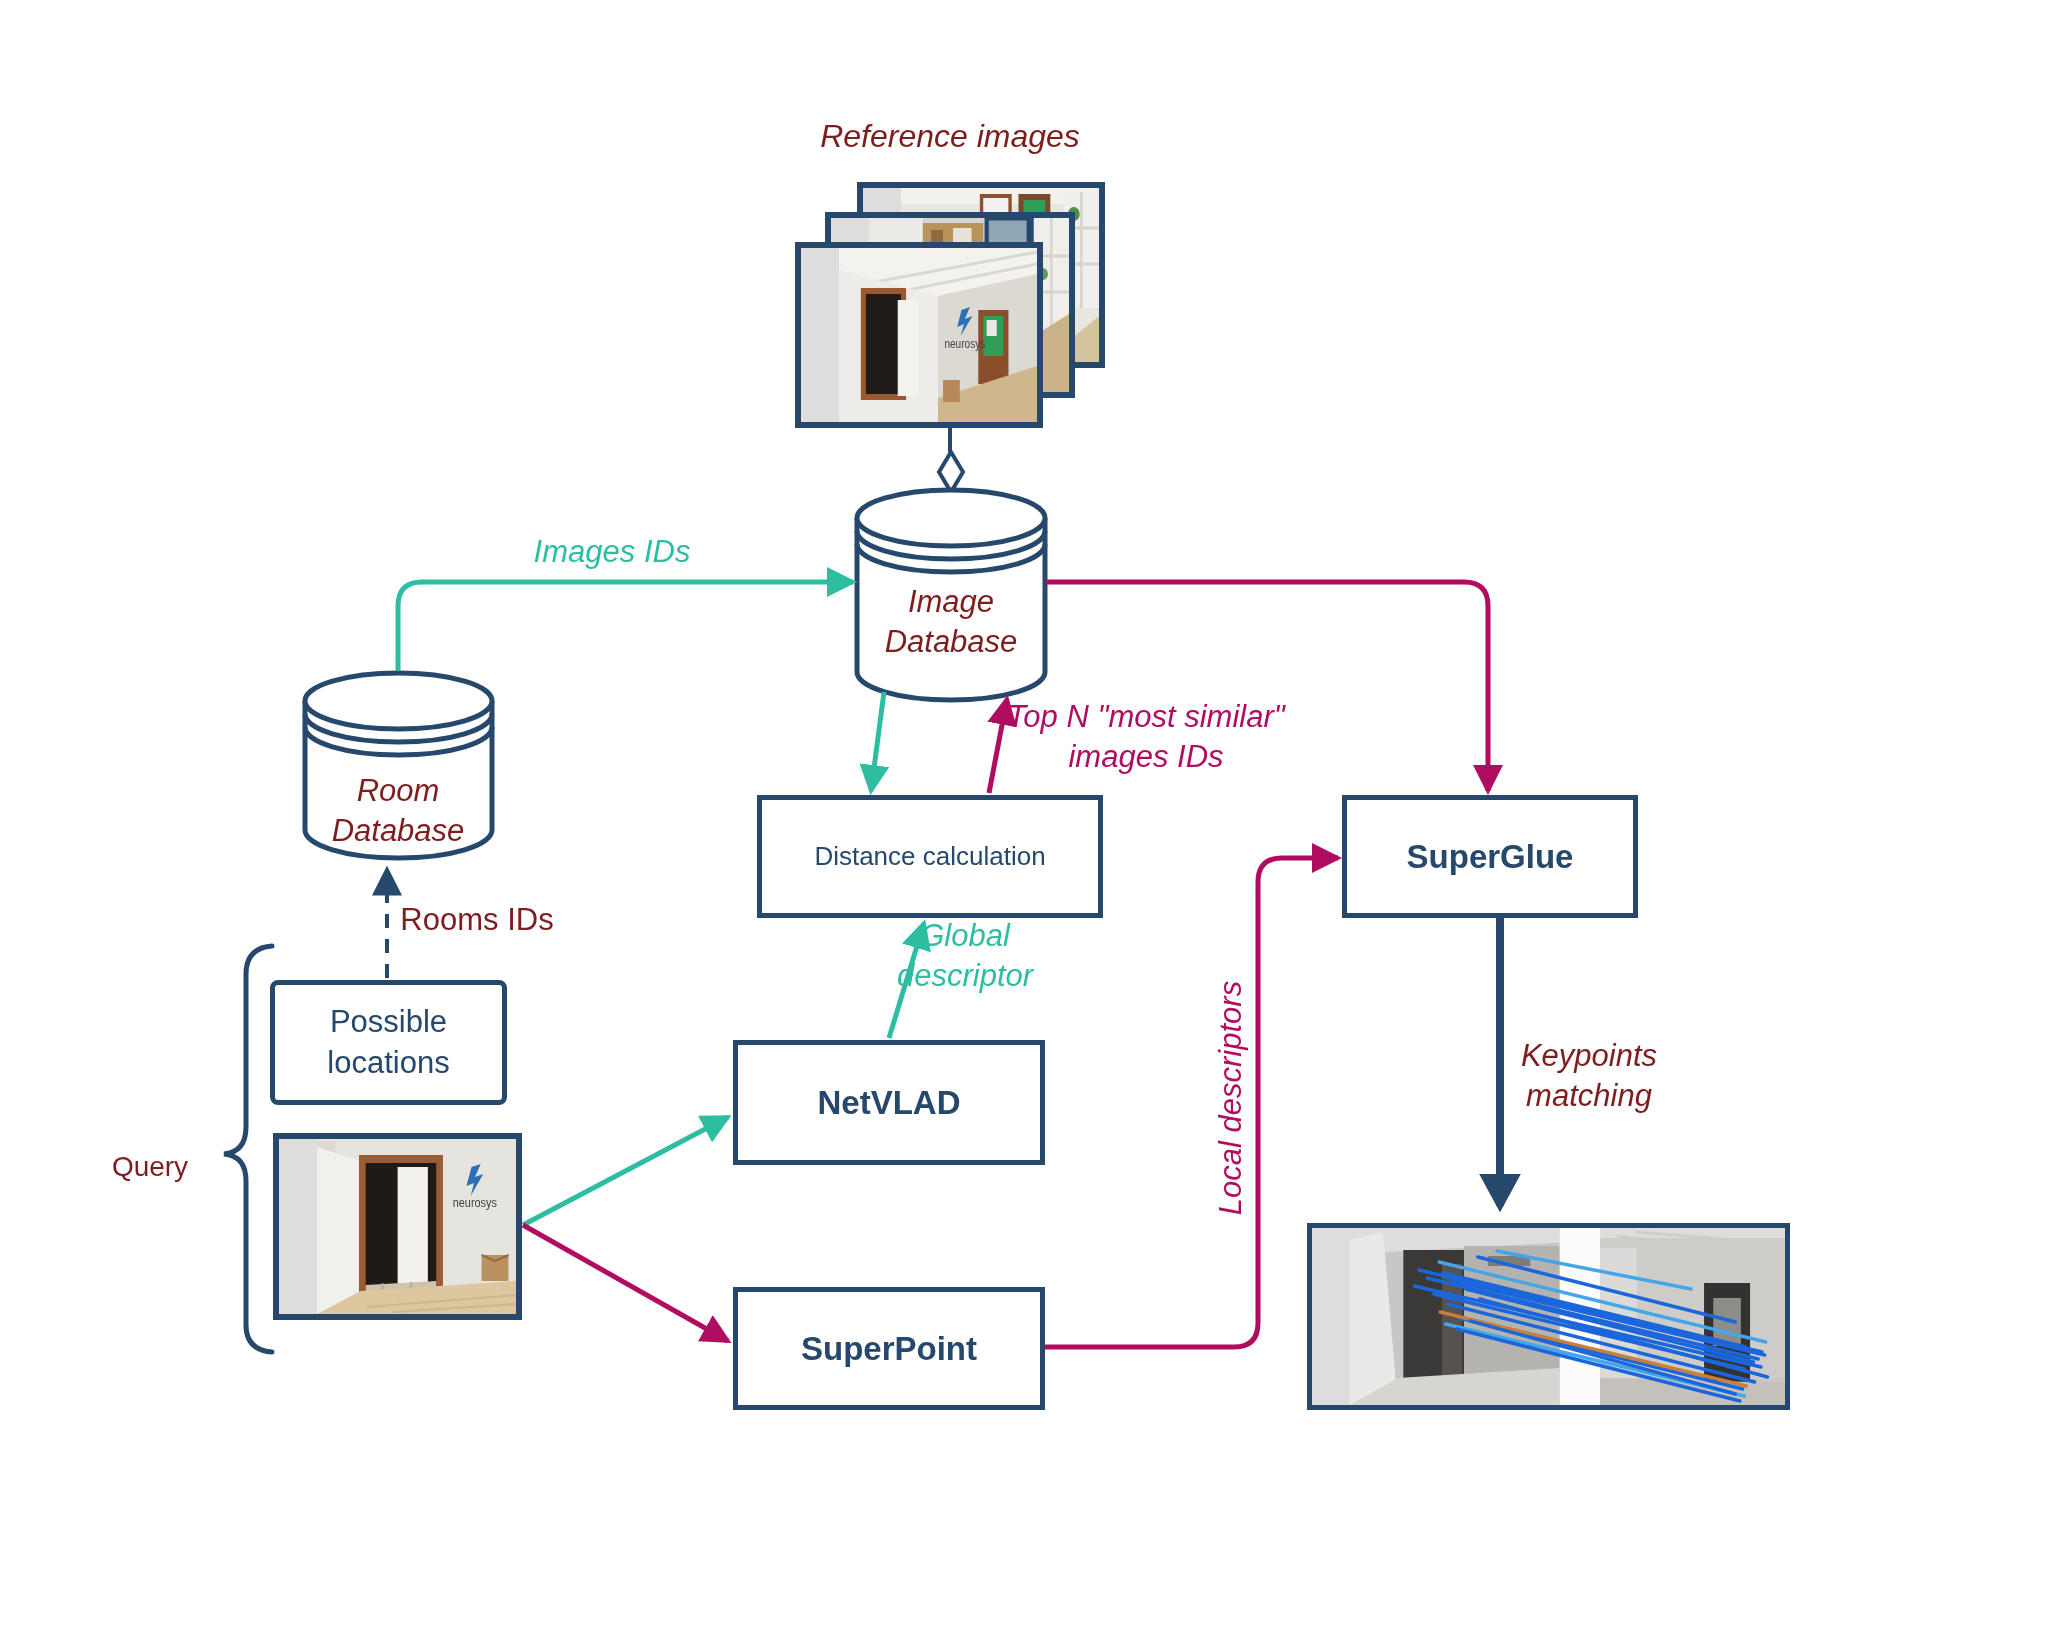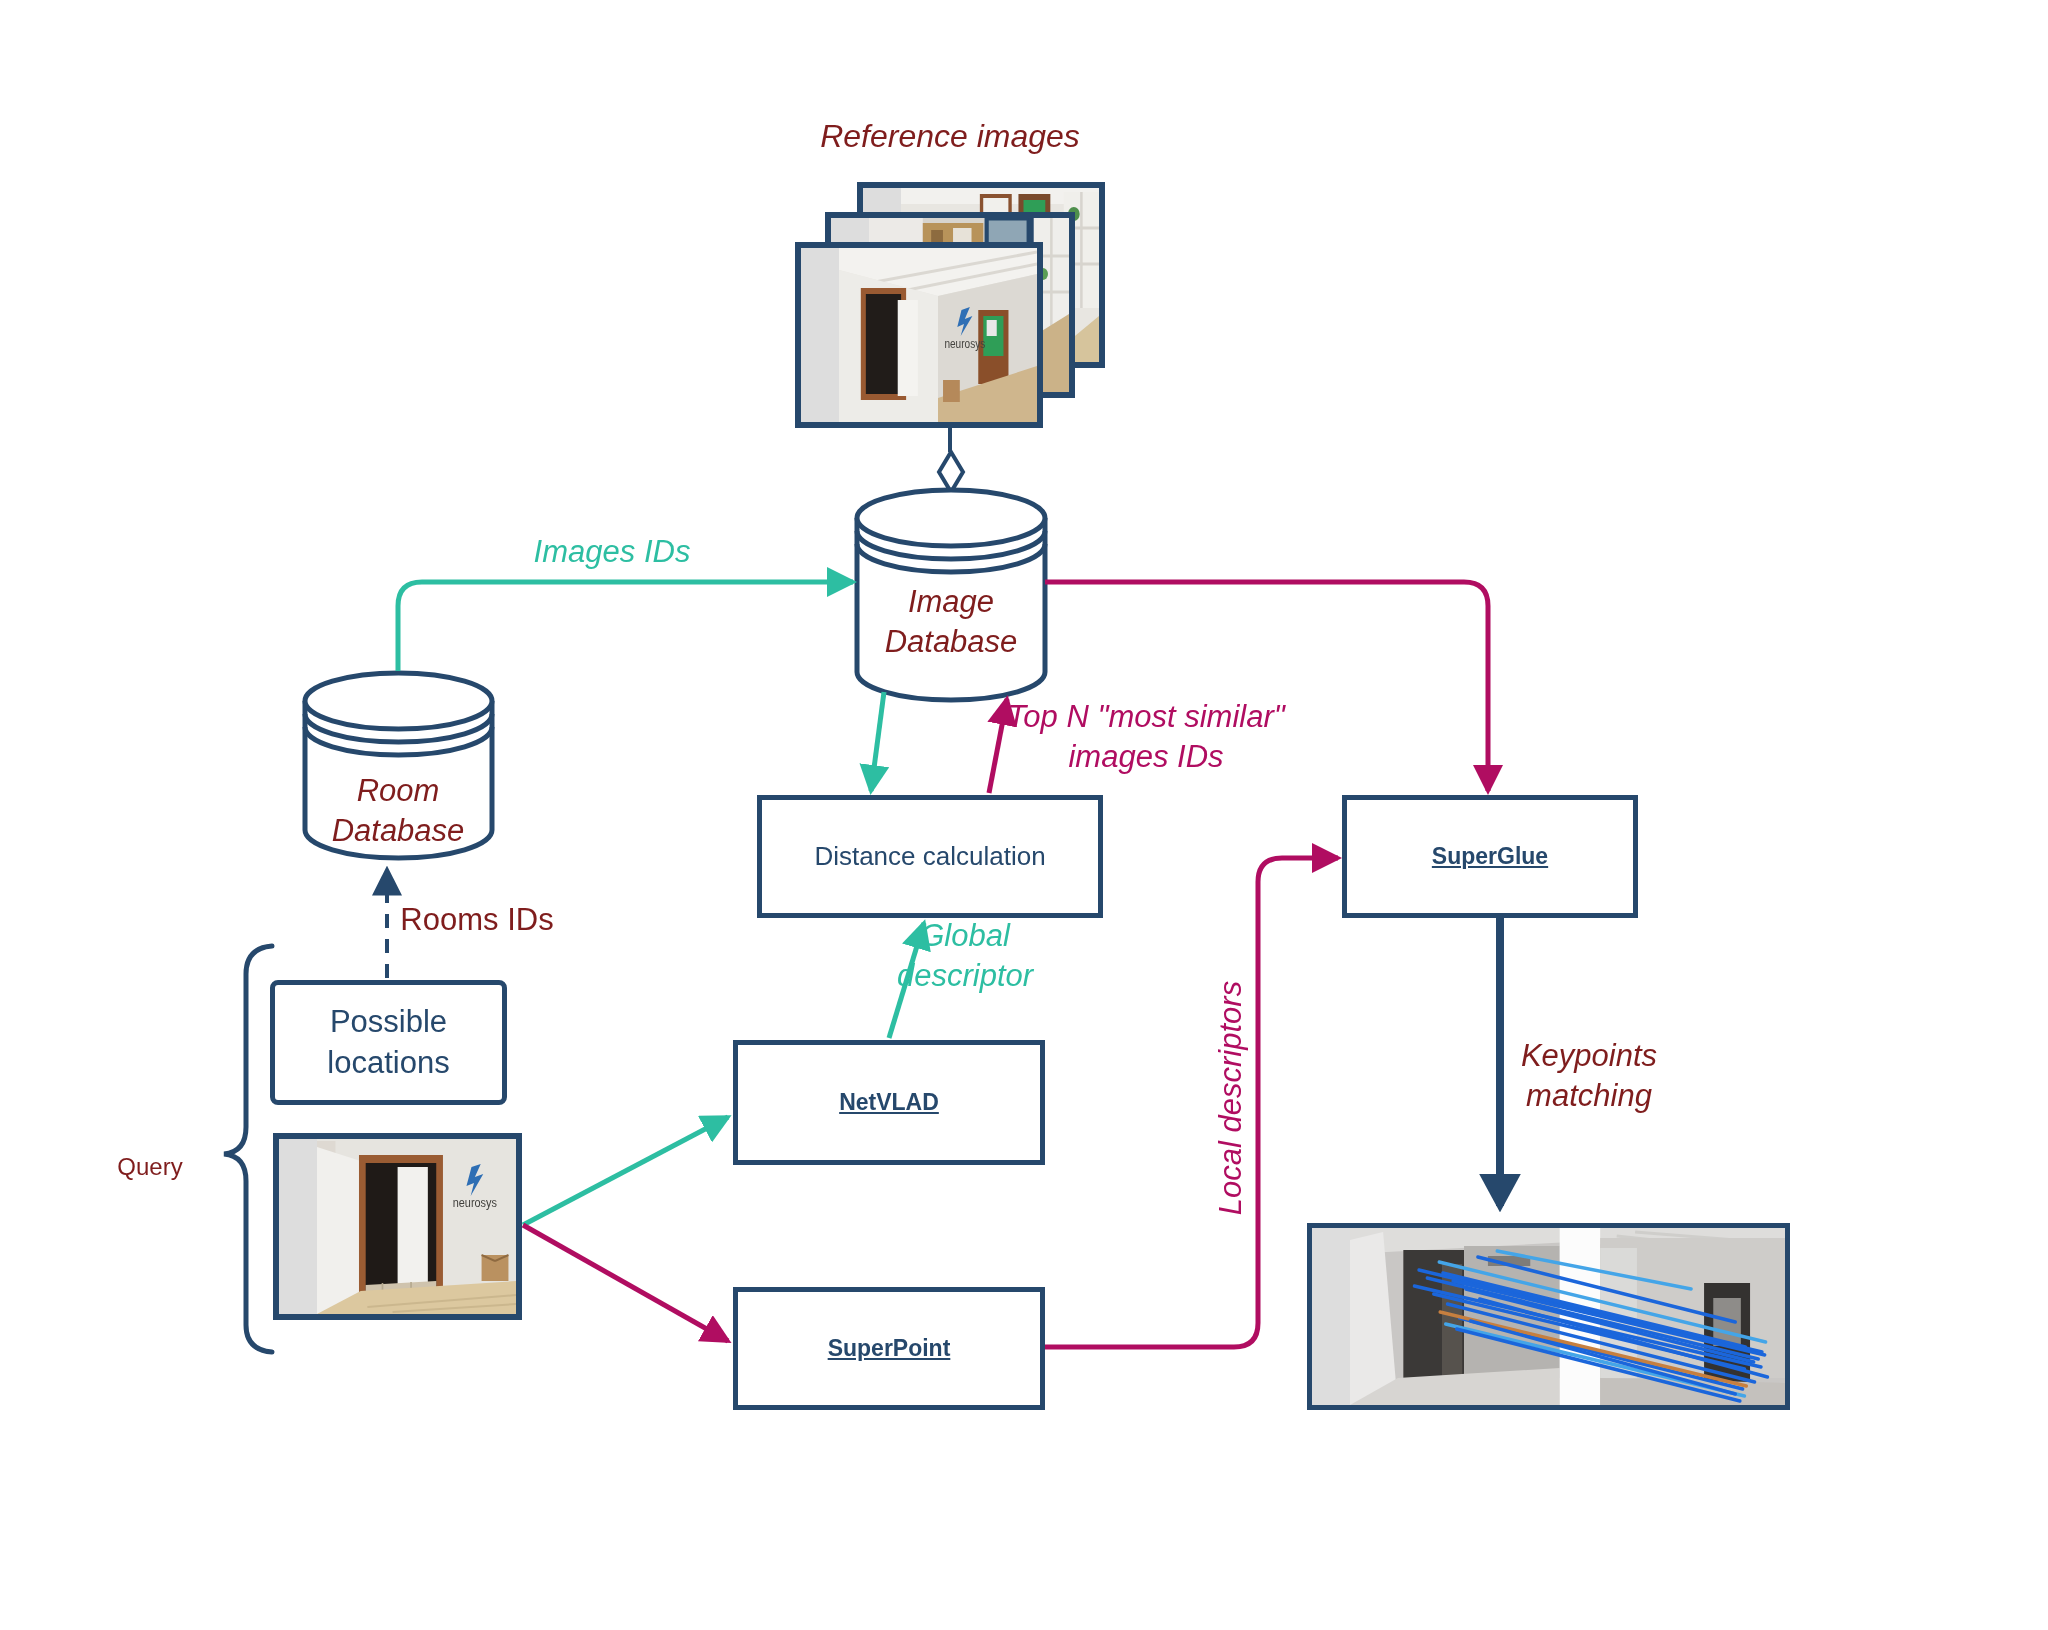--- a/index.html
+++ b/index.html
@@ -6,26 +6,26 @@
   #canvas{position:relative;width:2048px;height:1630px;background:#fff;overflow:hidden;
           font-family:"Liberation Sans",sans-serif;}
   #connectors{position:absolute;left:0;top:0;z-index:1;}
   .label{position:absolute;transform:translate(-50%,-50%);white-space:pre-line;text-align:center;
          font-size:31px;line-height:1.3;z-index:5;}
   .italic{font-style:italic;}
   .navy{color:#7f1d1d;}
   .teal{color:#2DBEA2;}
   .crimson{color:#B00D61;}
   .rot{transform:translate(-50%,-50%) rotate(-90deg);}
-  .q{font-size:24px;}
+  .q{font-size:28px;}
   .node{position:absolute;border:5px solid #26486C;background:#fff;box-sizing:border-box;
         display:flex;align-items:center;justify-content:center;color:#26486C;text-align:center;
         white-space:pre-line;z-index:4;}
   .nl{font-size:26px;}
-  .bold .nl{font-weight:bold;font-size:23px;text-decoration:underline;}
+  .bold .nl{font-weight:bold;font-size:33px;}
   .rounded{border-radius:8px;}
   .rounded .nl{font-size:31px;line-height:1.3;}
   .photo{position:absolute;border:6px solid #26486C;box-sizing:border-box;background:#ddd;z-index:2;padding-left:38px;}
   .photo svg{display:block;width:100%;height:100%;}
   .result{border-width:5px;}
 </style>
 </head>
 <body>
 
 <div id="canvas">

